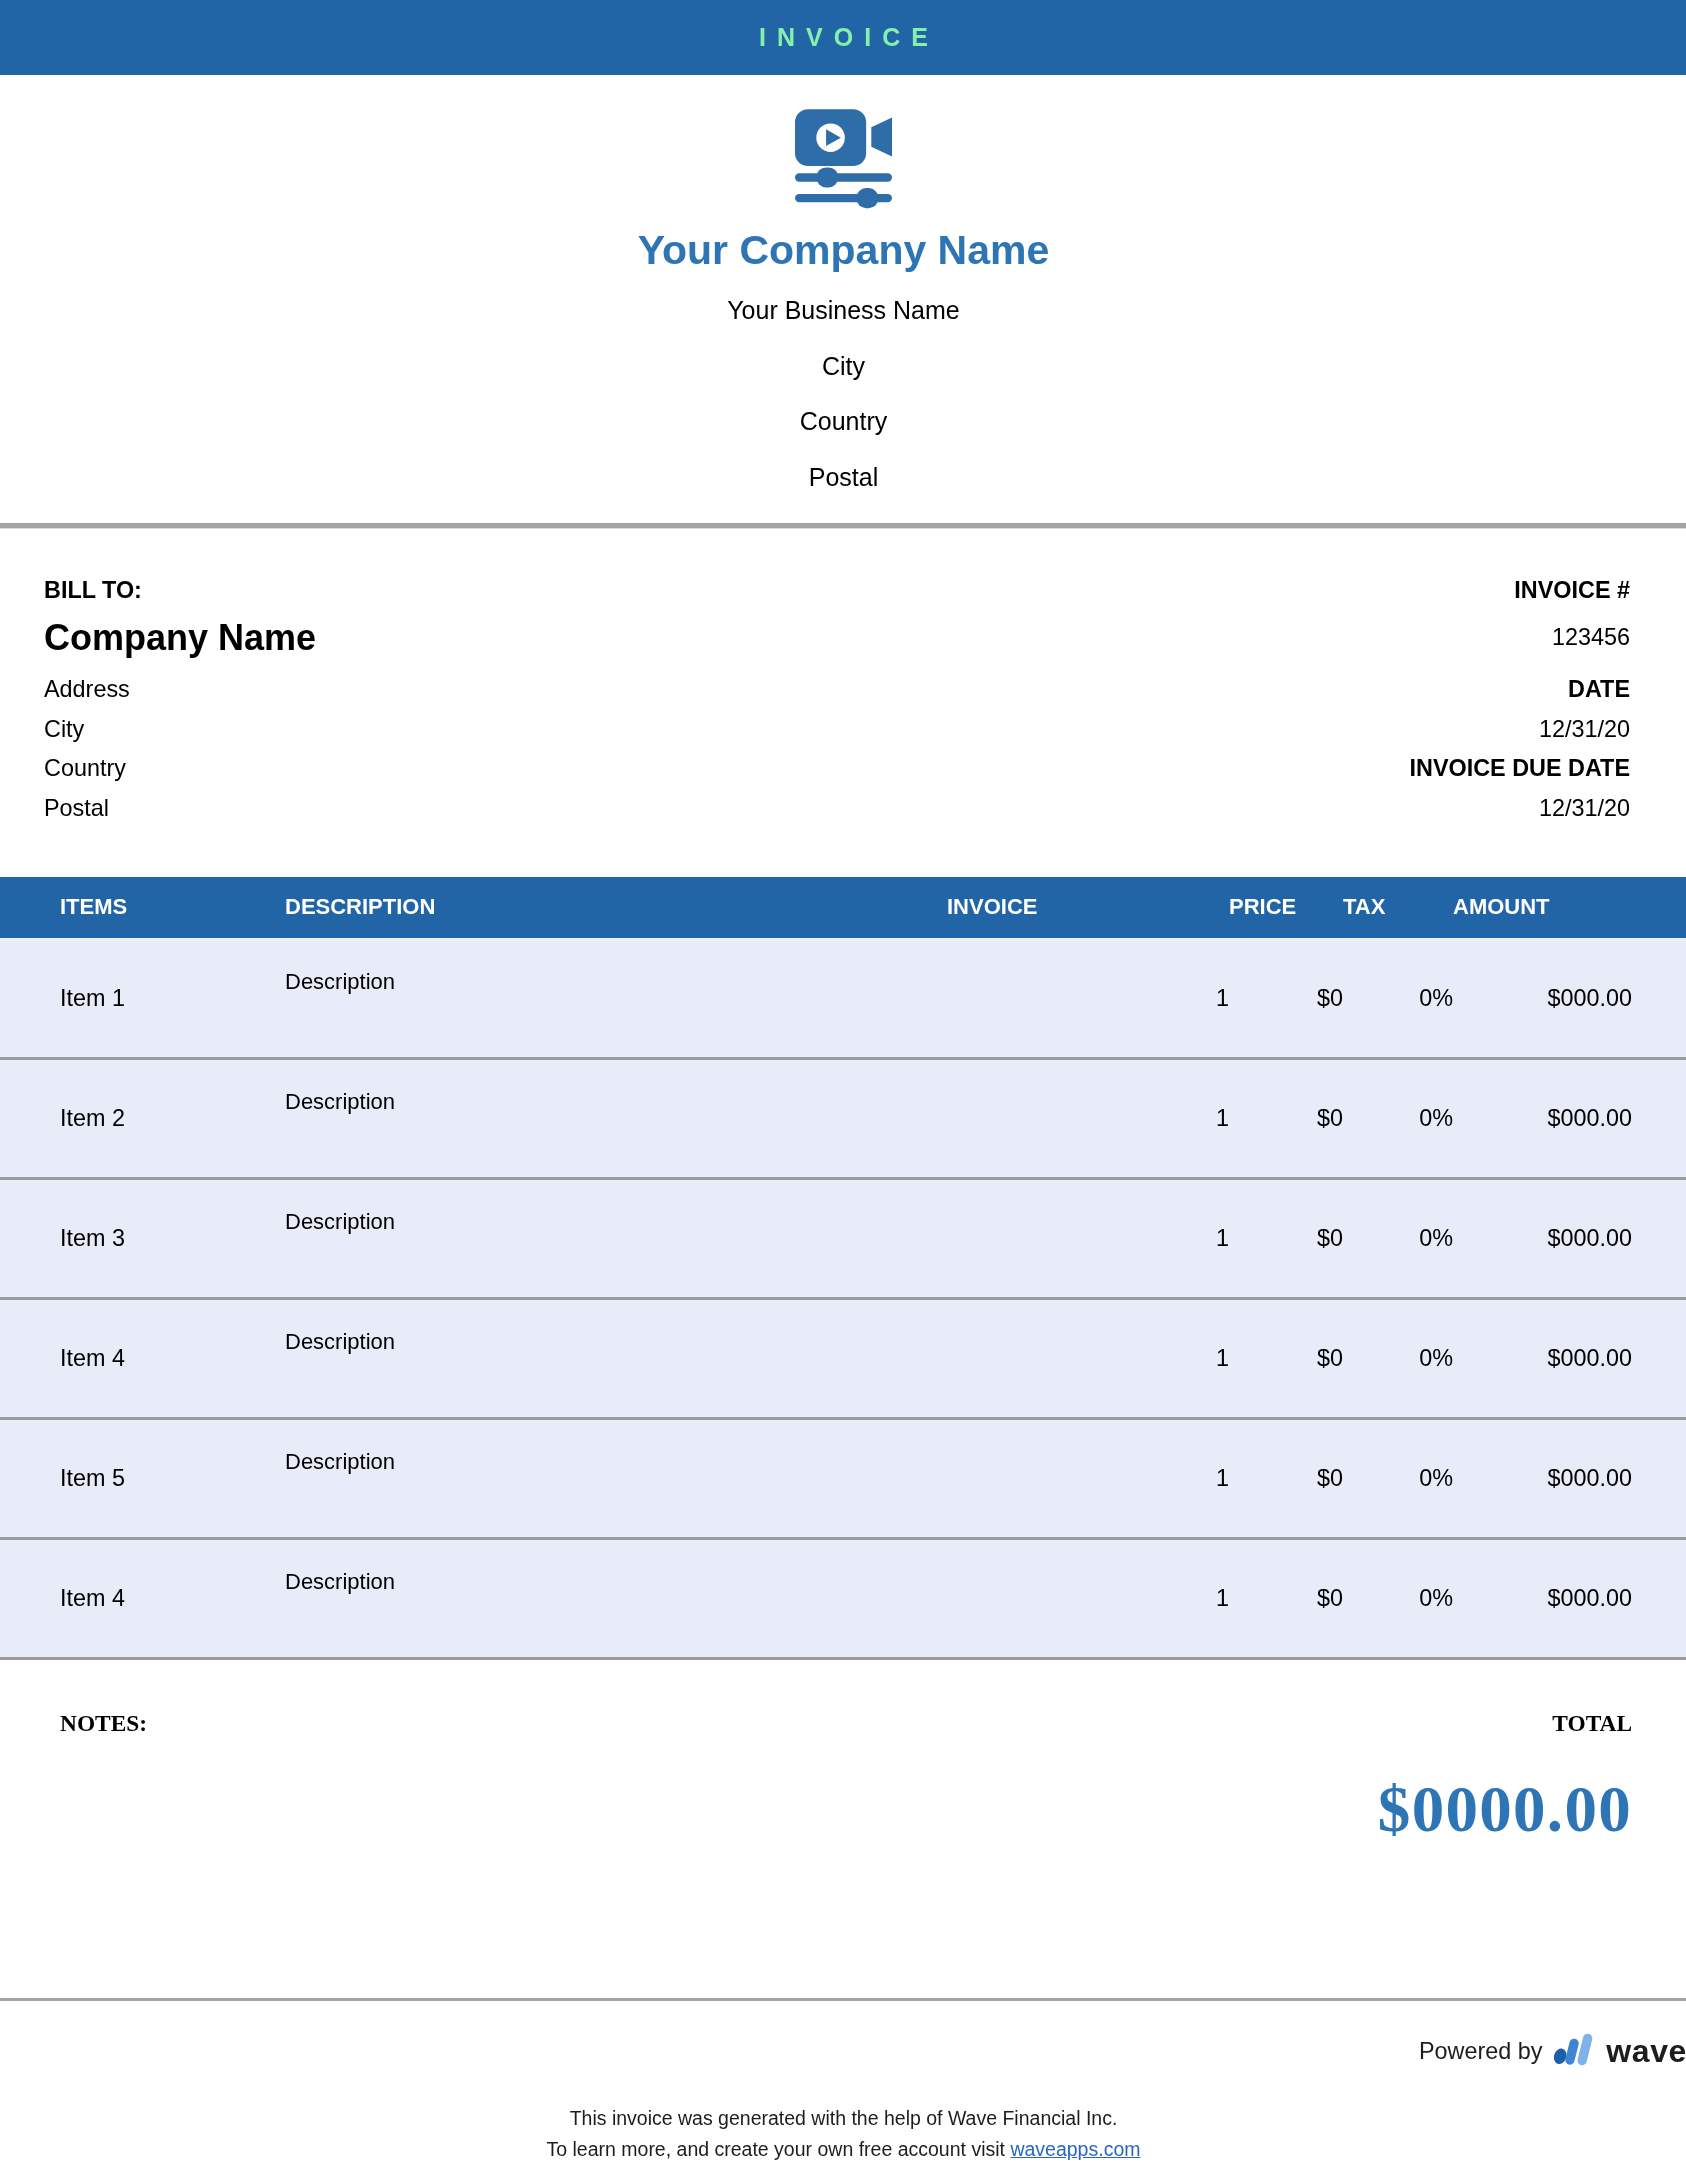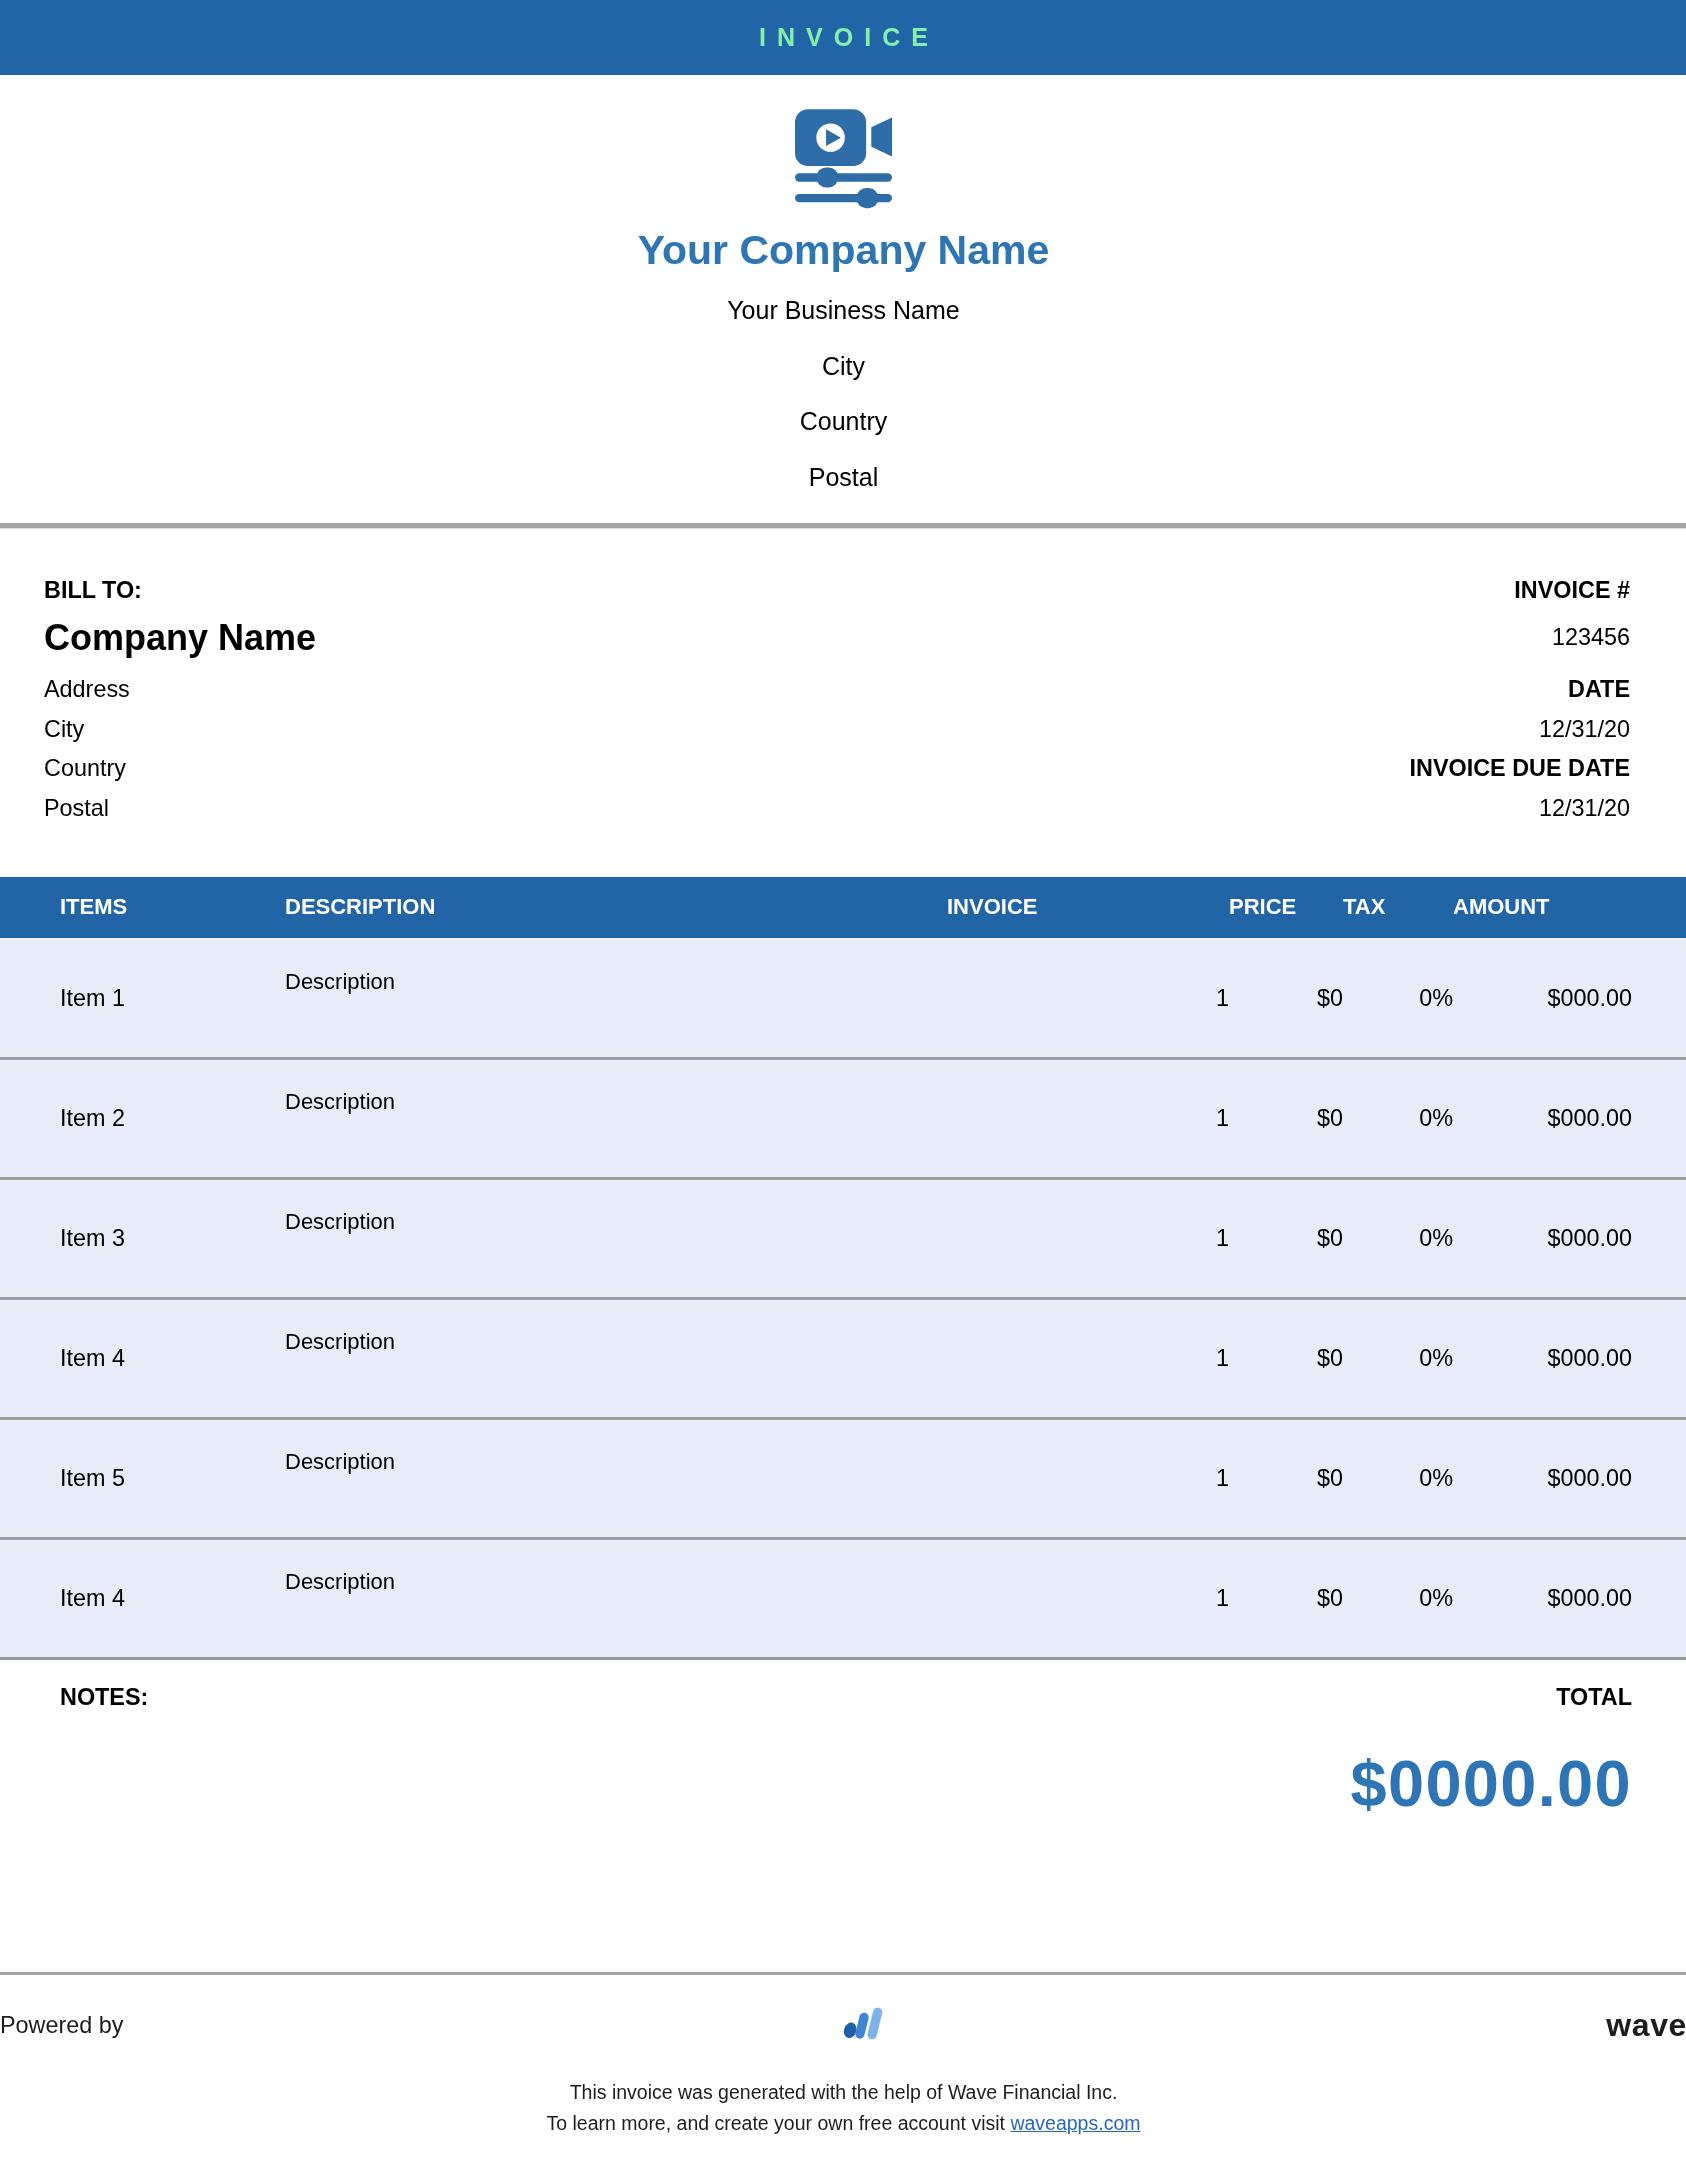--- a/index.html
+++ b/index.html
@@ -67,40 +67,40 @@
   table.items tbody tr:first-child td { border-top: 1.9px solid #f2f2f2; }
   th.c-items, td.c-items { padding-left: 60px; }
   th.c-qty, td.c-qty, th.c-price, td.c-price, th.c-tax, td.c-tax { text-align: right; }
   th.c-amount, td.c-amount { text-align: right; padding-right: 55px; }
   td { font-size: 23.4px; vertical-align: middle; }
   td.c-desc .desc-text { position: relative; top: -17px; display: inline-block; font-size: 22px; }
 
   
   .summary {
     display: flex; justify-content: space-between;
-    padding: 0 55px 0 60px; margin-top: 23px;
+    padding: 0 55px 0 60px; margin-top: 49px; font-family: Liberation Serif, serif;
   }
   .notes-block { width: 908px; }
   .notes-label { font-size: 23.4px; font-weight: 700; line-height: 28.5px; }
   .notes-text {
     margin-top: 52px; font-size: 23.4px; line-height: 34px; max-width: 843px;
   }
   .total-block { flex: 1; text-align: right; }
   .total-label { font-size: 23.4px; font-weight: 700; line-height: 28.5px; }
   .total-amount {
     margin-top: 39px; font-size: 65px; font-weight: 700; color: #2e75b5;
     line-height: 1.0; letter-spacing: 1.3px;
   }
 
   
   .footer-divider {
     width: 100%; height: 3.2px; background: #a3a3a3; margin-top: 156px;
   }
   .powered-row {
-    margin-top: 32px; display: flex; align-items: center; justify-content: space-between;
+    margin-top: 32px; display: flex; align-items: center; justify-content: flex-end;
     gap: 10.4px;
   }
   .powered-text { font-size: 23.4px; color: #1c1d1f; }
   .wave-word { font-size: 32px; font-weight: 800; color: #1c1d1f; letter-spacing: 0.6px; }
   .footer-line { text-align: center; font-size: 19.5px; color: #1c1d1f; }
   .footer-line.l1 { margin-top: 36px; }
   .footer-line.l2 { margin-top: 7.8px; }
   .footer-link { color: #2666c4; text-decoration: underline; cursor: pointer; }
 </style>
 </head>

